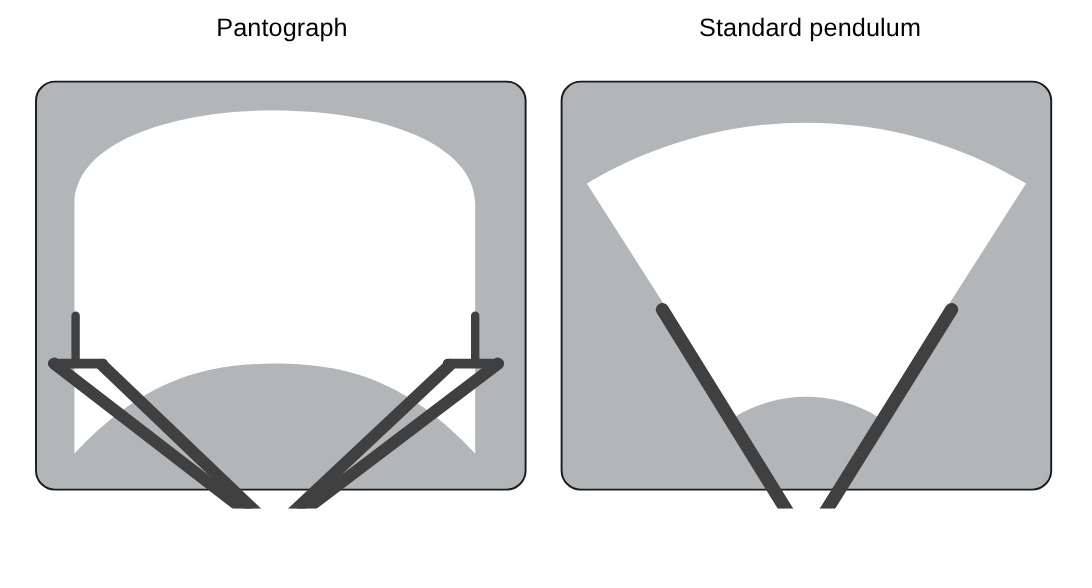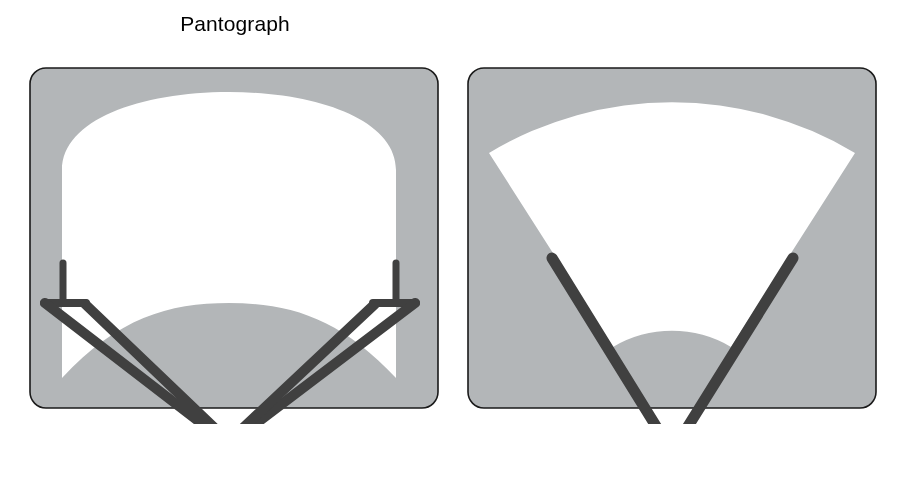--- a/index.html
+++ b/index.html
@@ -37,20 +37,21 @@
     height: 490px;
   }
 </style>
 </head>
 <body>
 
 <div id="stage">
 
   <div class="panel-title" id="title-left">Pantograph</div>
 
+  <div class="panel-title" id="title-right">Standard pendulum</div>
 
   <svg class="figure" viewBox="0 0 910 490">
 
     <defs>
 
       <clipPath id="clip-left-panel">
         <rect x="30" y="68" width="408" height="340" rx="16" ry="16"></rect>
       </clipPath>
 
       <clipPath id="clip-right-panel">

